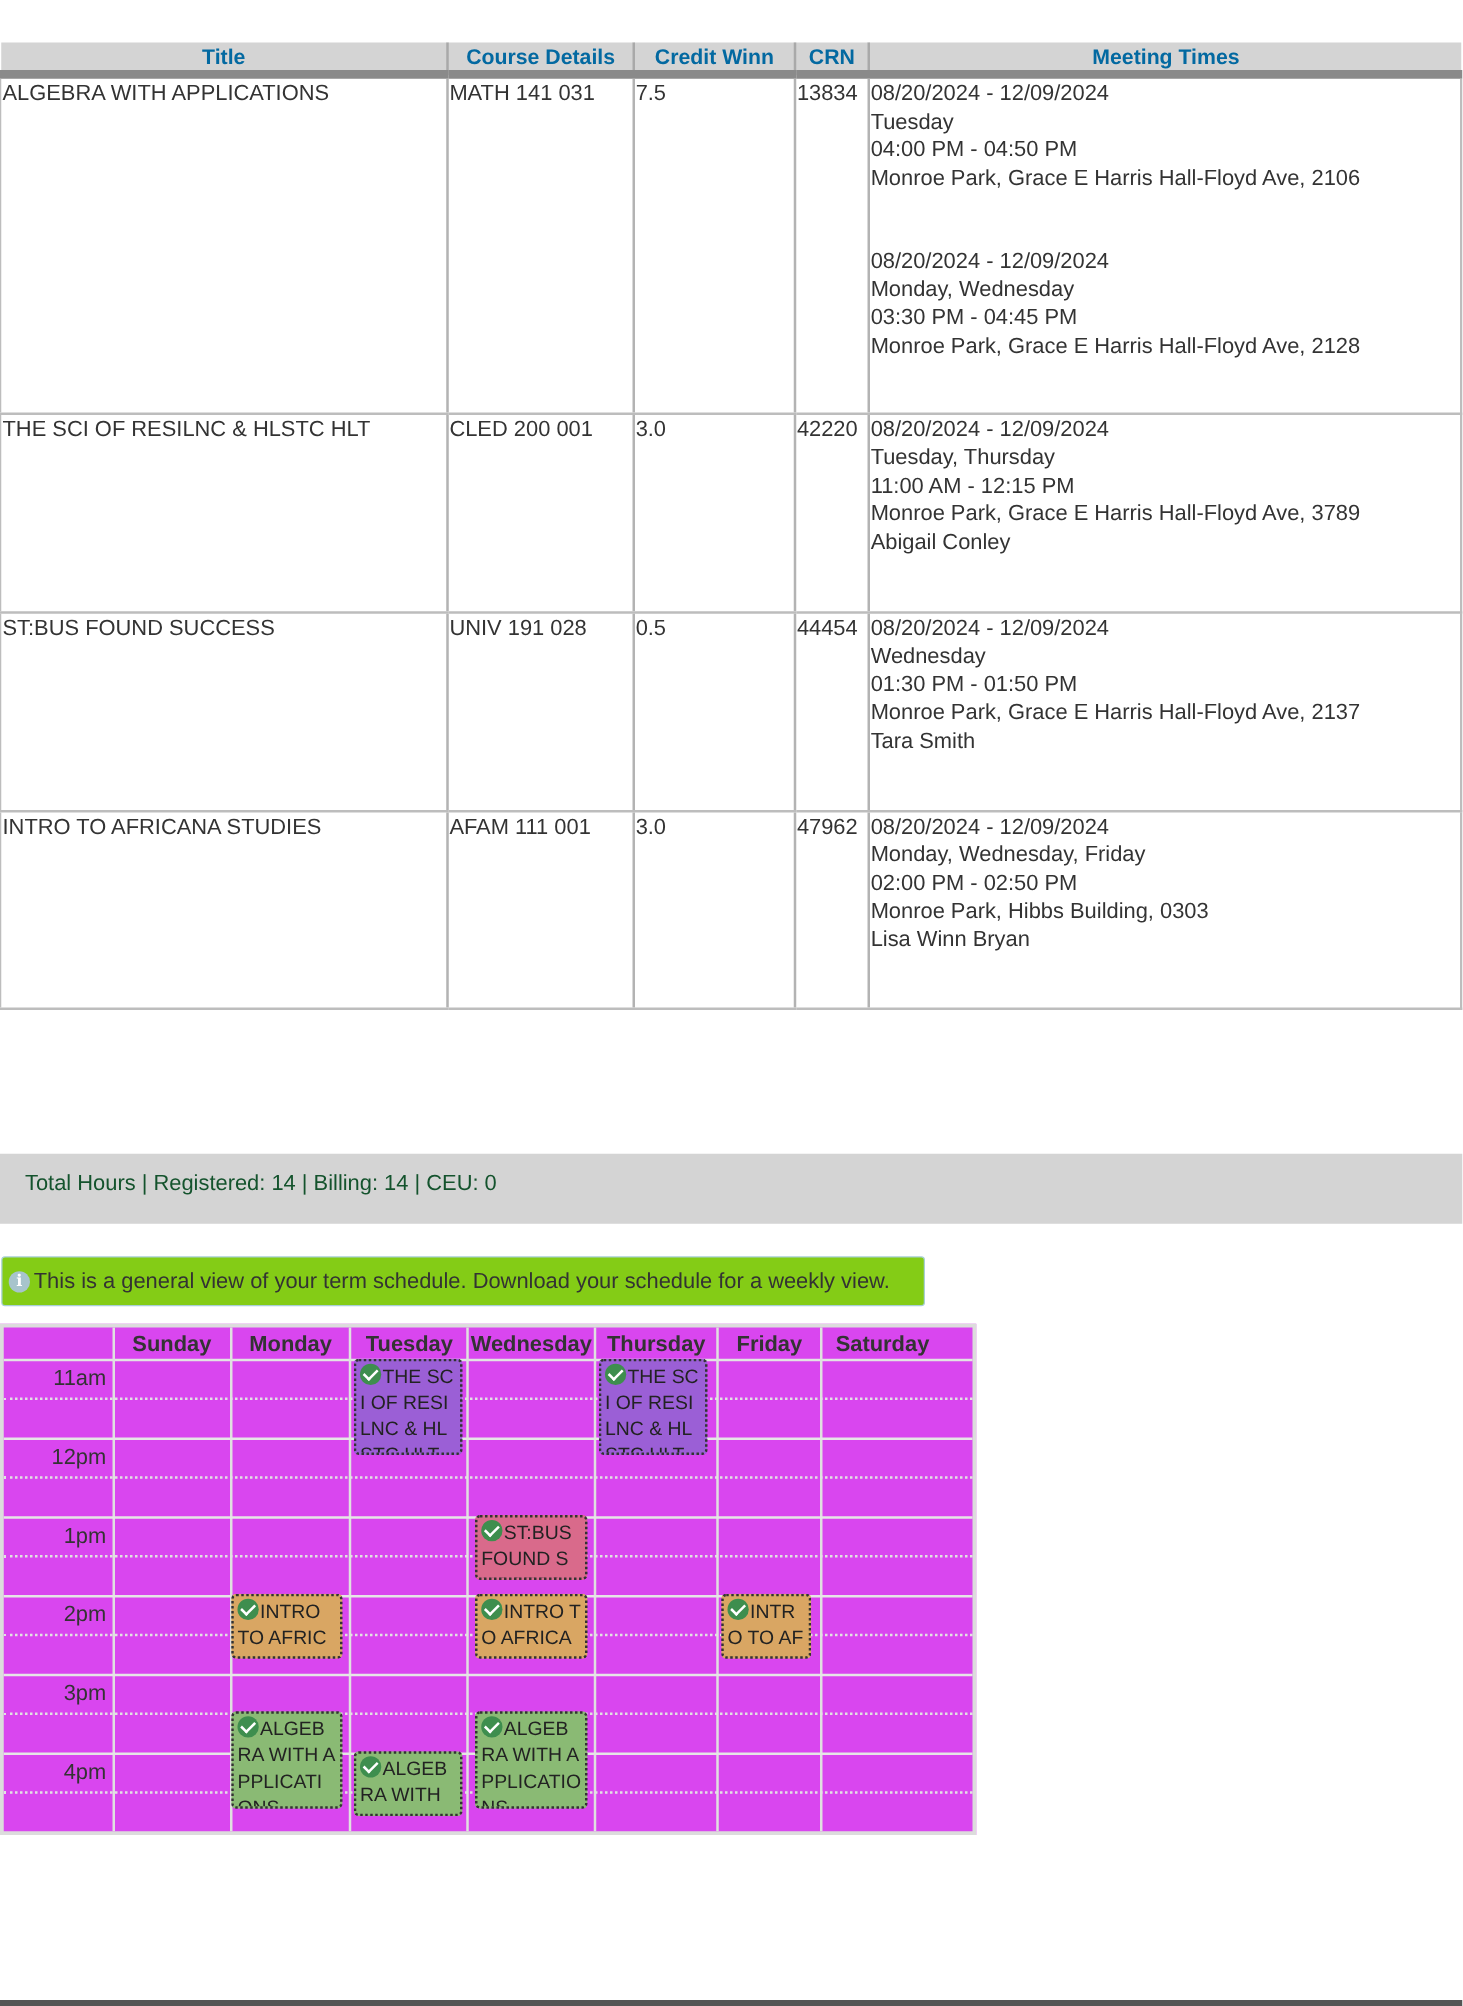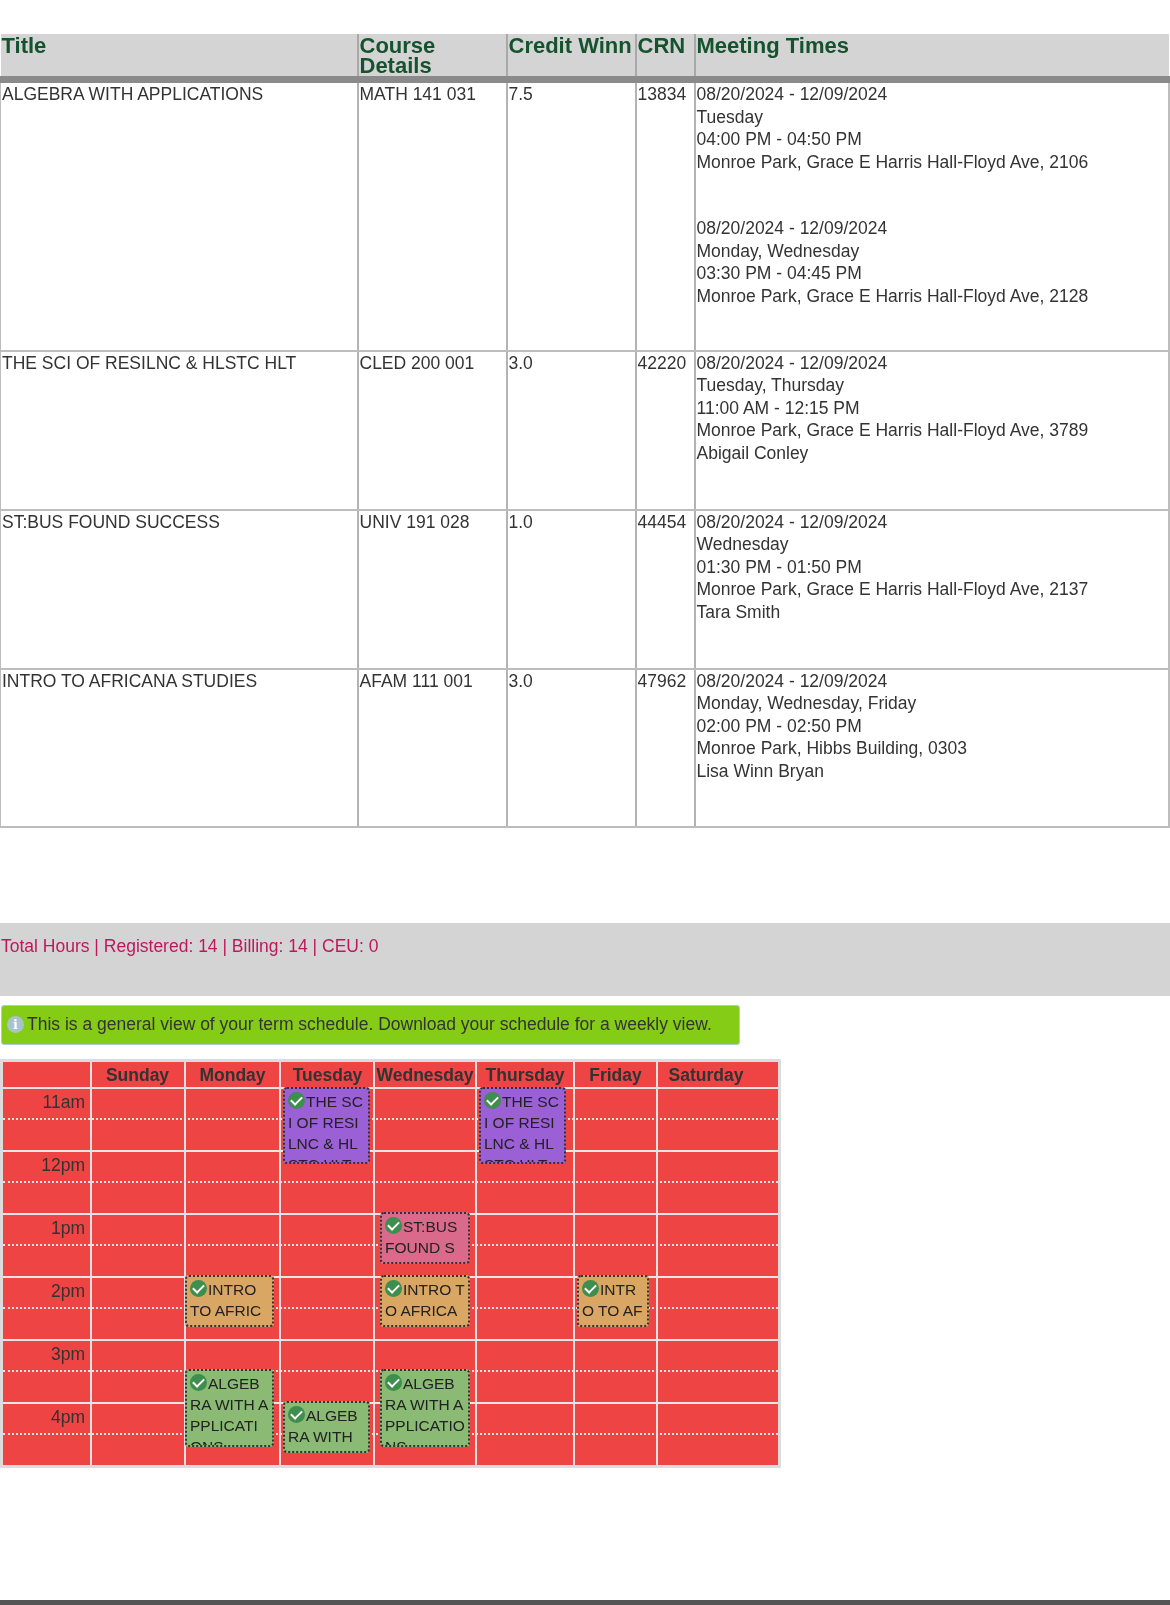--- a/index.html
+++ b/index.html
@@ -2,44 +2,44 @@
 <html><head>
 <meta charset="utf-8">
 <style>
   * { box-sizing: border-box; }
   html, body { margin: 0; padding: 0; background: #fff; }
   body { width: 1170px; height: 1605px; position: relative; overflow: hidden;
          font-family: "Liberation Sans", sans-serif; color: #333; font-size: 17.5px; }
 
   
   .course-table { position: absolute; left: 0; top: 34px; width: 1170px; border-collapse: collapse; table-layout: fixed; }
-  .course-table th { background: #d4d4d4; text-align: left; font-weight: bold; font-size: 22px; color: #14532d;
+  .course-table th { background: #d4d4d4; text-align: center; font-weight: bold; font-size: 17px; color: #0369a1;
                      height: 24px; padding: 0 0 0 1px; border-left: 2px solid #a9a9a9; border-bottom: 7px solid #8a8a8a; line-height: 20px; vertical-align: top; padding-top: 2px; }
   .course-table th:first-child { border-left: none; }
   .course-table td { vertical-align: top; padding: 0 0 0 1px; border-left: 2px solid #b3b3b3; border-bottom: 2px solid #bdbdbd;
                      line-height: 22.5px; font-size: 17.5px; color: #333; }
   .course-table td:first-child { border-left: 1px solid #bdbdbd; }
   .course-table td:last-child { border-right: 2px solid #bdbdbd; }
   .course-table td.crn { text-align: right; padding-right: 8px; }
   .meeting-block { margin-bottom: 22px; }
   .meeting-block:last-child { margin-bottom: 0; }
   .line { display: block; white-space: nowrap; }
 
   
-  .totals-bar { position: absolute; left: 0; top: 923px; width: 1170px; height: 73px; background: #d4d4d4;
-                padding: 13px 0 0 1px; font-size: 17.5px; color: #be185d; }
+  .totals-bar { position: absolute; left: 0; top: 923px; width: 1170px; height: 56px; background: #d4d4d4;
+                padding: 13px 0 0 20px; font-size: 17.5px; color: #14532d; }
 
   
   .info-note { position: absolute; left: 1px; top: 1005px; width: 739px; height: 40px; background: #84cc16;
                border: 1px solid #a8cfd6; border-radius: 3px; padding: 8px 11px 0 5px; font-size: 17.5px; color: #333; white-space: nowrap; }
   .info-icon { display: inline-block; width: 17px; height: 17px; border-radius: 50%; background: #a7c4cc; color: #fff;
                font-size: 13px; font-weight: bold; text-align: center; line-height: 17px; vertical-align: 1px; margin-right: 3px; font-family: "DejaVu Serif", serif; }
 
   
-  .calendar { position: absolute; left: 0; top: 1059px; width: 781px; height: 409px; border: 3px solid #dcdcdc; background: #ef4444; }
+  .calendar { position: absolute; left: 0; top: 1059px; width: 781px; height: 409px; border: 3px solid #dcdcdc; background: #d946ef; }
   .cal-head { position: absolute; top: 0; left: 0; height: 27px; width: 100%; border-bottom: 2px solid #e3e3e3; }
   .cal-day { position: absolute; top: 0; height: 27px; text-align: center; font-weight: bold; font-size: 17.5px; color: #333; line-height: 27px; }
   .vline { position: absolute; top: 0; bottom: 0; width: 2px; background: #e0e0e0; }
   .hline { position: absolute; left: 0; right: 0; height: 2px; background: #e6e6e6; }
   .hline.dotted { height: 0; background: none; border-top: 2px dotted #e2e2e2; }
   .time-label { position: absolute; left: 0; width: 82px; text-align: right; font-size: 17.5px; color: #333; }
 
   .event { position: absolute; border: 2px dotted #333; border-radius: 4px; padding: 2px 3px; overflow: hidden;
            font-size: 15.5px; line-height: 21px; color: #222; word-wrap: break-word; }
   .event .check { display: inline-block; width: 17px; height: 17px; border-radius: 50%; background: #3e8e4e;
@@ -107,21 +107,21 @@
           <span class="line">Monroe Park, Grace E Harris Hall-Floyd Ave, 3789</span>
           <span class="line">Abigail Conley</span>
         </div>
       </td>
     </tr>
 
 
     <tr style="height:159px">
       <td>ST:BUS FOUND SUCCESS</td>
       <td>UNIV 191 028</td>
-      <td>1.0</td>
+      <td>0.5</td>
       <td class="crn">44454</td>
       <td>
         <div class="meeting-block">
           <span class="line">08/20/2024 - 12/09/2024</span>
           <span class="line">Wednesday</span>
           <span class="line">01:30 PM - 01:50 PM</span>
           <span class="line">Monroe Park, Grace E Harris Hall-Floyd Ave, 2137</span>
           <span class="line">Tara Smith</span>
         </div>
       </td>

